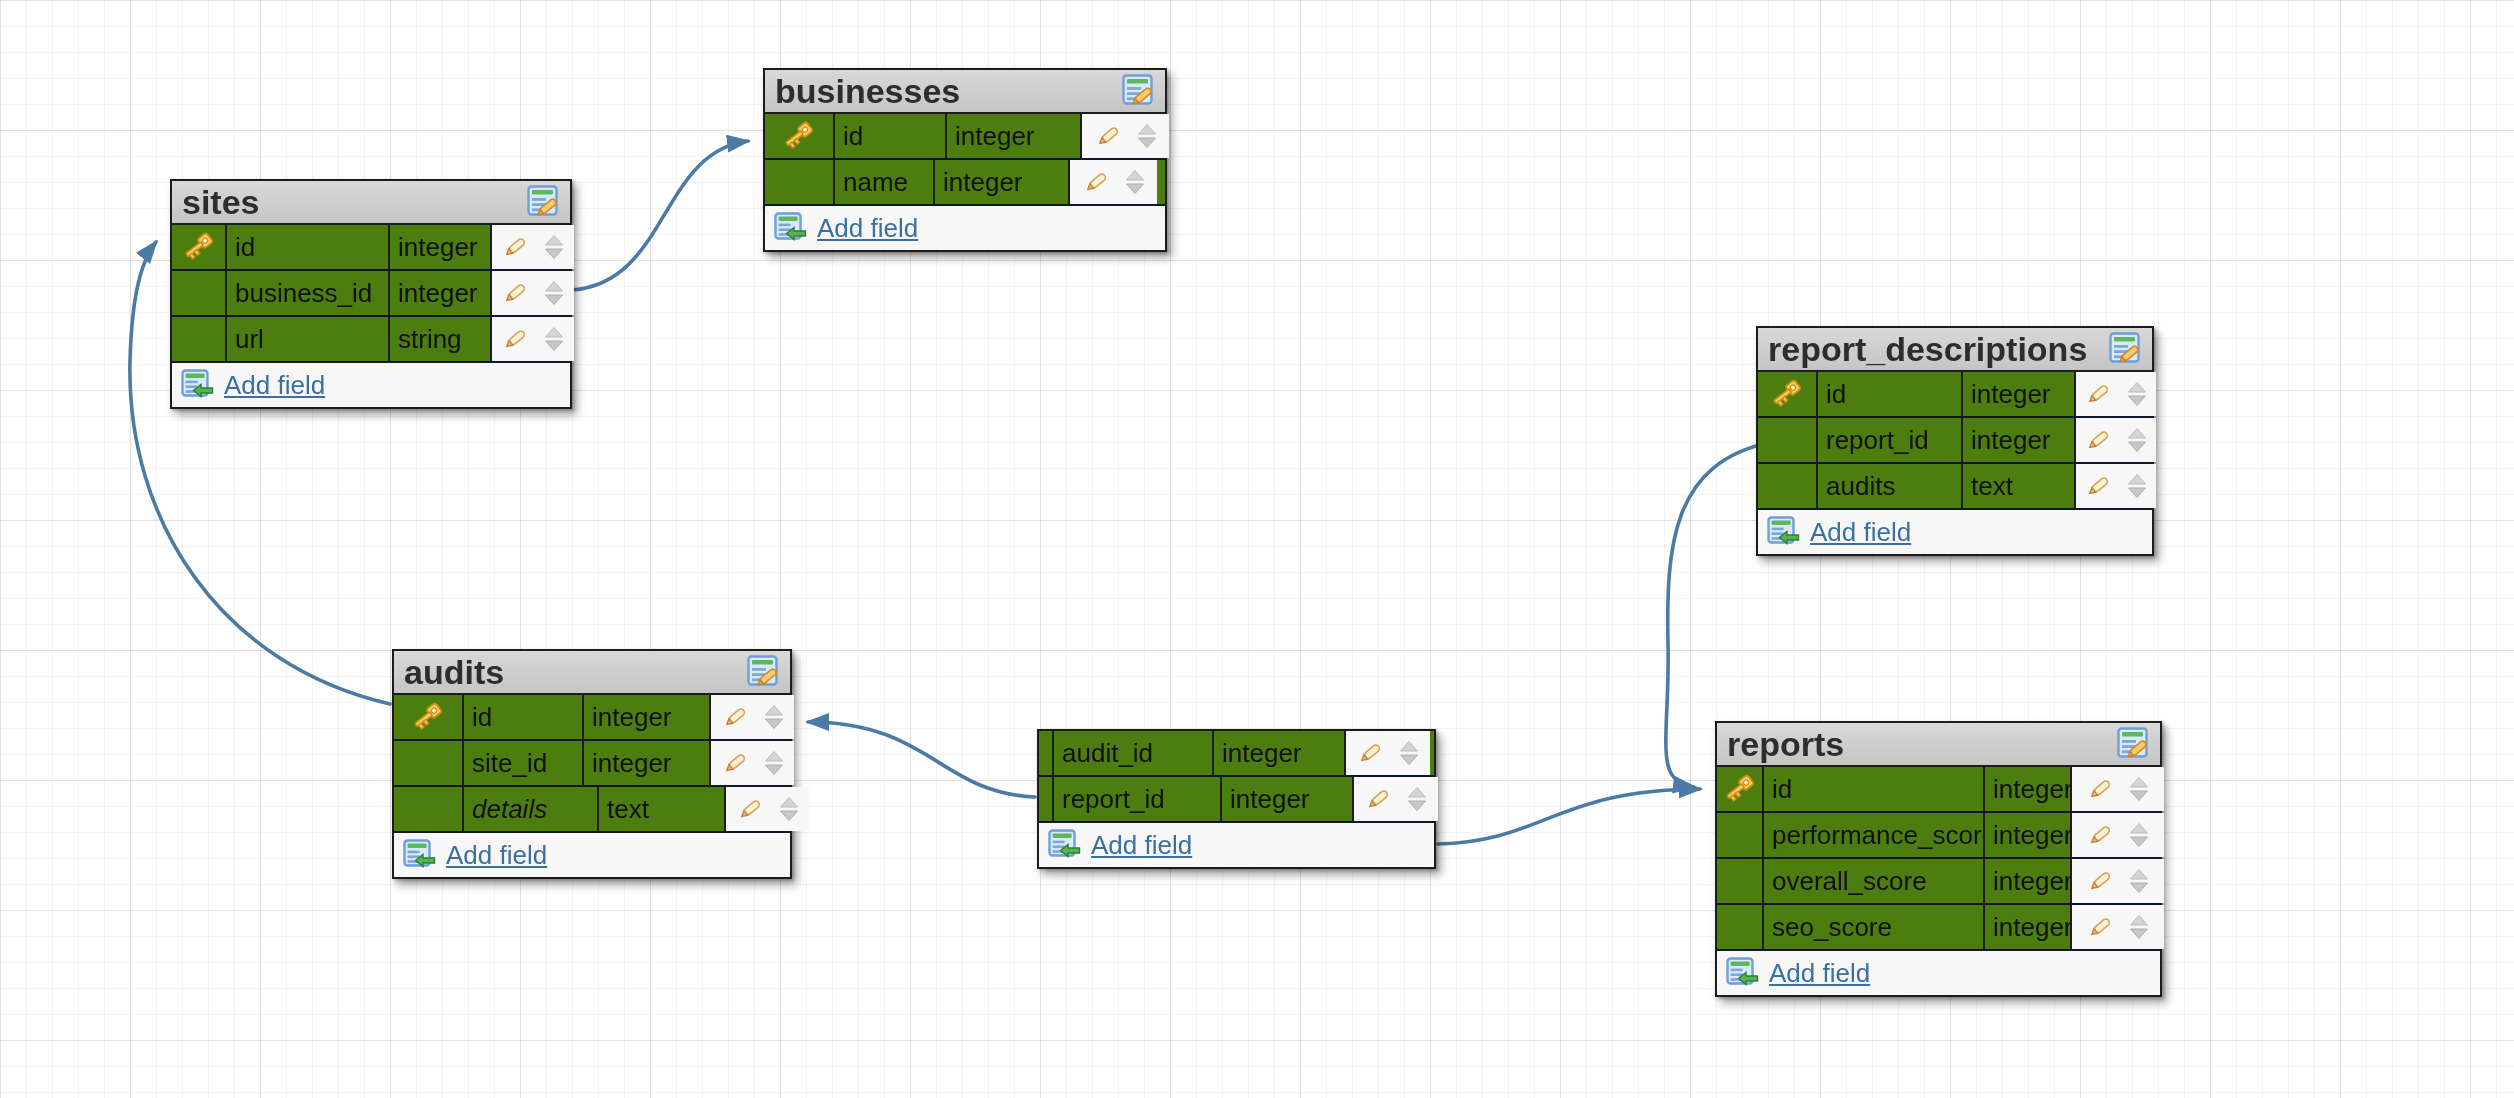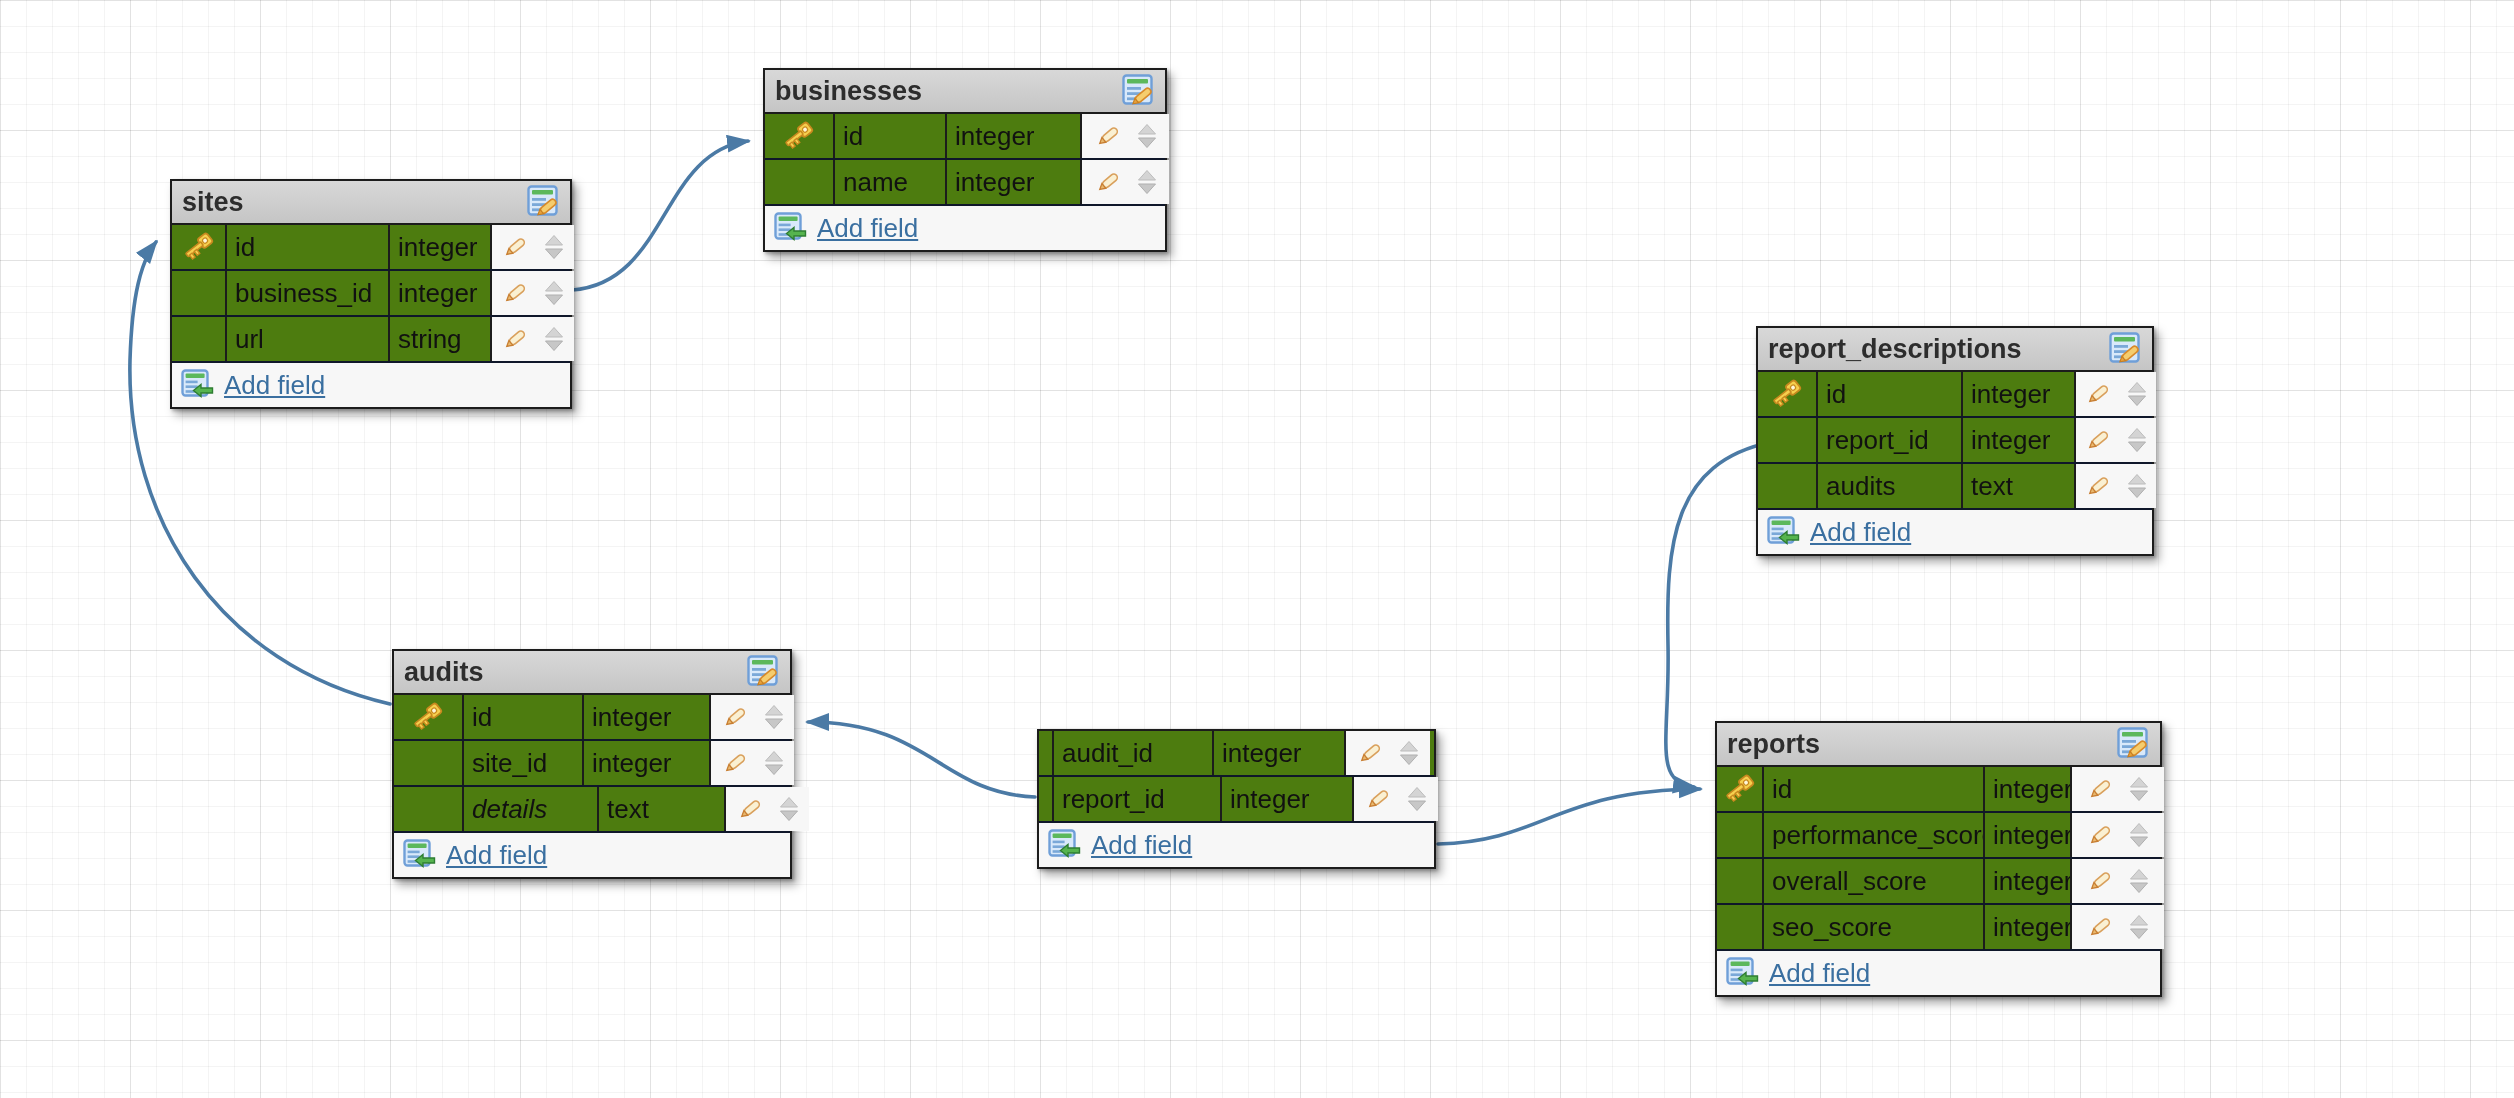--- a/index.html
+++ b/index.html
@@ -29,21 +29,21 @@
     box-sizing:border-box;
   }
   .table-header{
     display:flex;align-items:center;justify-content:space-between;
     height:42px;
     background:linear-gradient(#d8d8d8,#c5c5c5);
     border-bottom:2px solid #1c1c1c;
     padding:0 7px 0 10px;
   }
   .table-title{
-    font-size:27px;font-weight:bold;color:#2d2d2d;line-height:1;
+    font-size:34px;font-weight:bold;color:#2d2d2d;line-height:1;
     white-space:nowrap;
   }
   .field-row{display:flex;height:46px;box-sizing:border-box;border-bottom:2px solid #0f172a;background:#4d7c0f;}
   .cell{
     display:flex;align-items:center;
     border-right:2px solid #1c1c1c;
     box-sizing:border-box;
     overflow:hidden;
     flex:none;
   }
@@ -260,21 +260,21 @@
               <span class="icon">
                 <svg width="22" height="13" viewBox="0 0 22 13">
                   <path d="M2.5 2 H19.5 L11 11.5 Z" fill="#c7c7c7" stroke="#afafaf" stroke-width="1"></path>
                 </svg>
               </span>
             </span>
           </div>
         </div>
         <div class="field-row">
           <div class="cell key-cell" style="width: 70px;"></div>
-          <div class="cell name-cell" style="width: 112px;">name</div>
+          <div class="cell name-cell" style="width: 100px;">name</div>
           <div class="cell type-cell" style="width: 135px;">integer</div>
           <div class="cell actions-cell" style="width: 87px;">
             <span class="icon">
               <svg width="30" height="28" viewBox="0 0 30 28">
                 <g transform="rotate(-40 15 14)">
                   <rect x="8" y="10.2" width="17" height="7" rx="3.5" fill="#faf0d2" stroke="#d9a05c" stroke-width="1.6"></rect>
                   <path d="M8.6 10.6 L3.2 13.7 L8.6 16.8 Z" fill="#e9b96e" stroke="#c87f33" stroke-width="1.3"></path>
                 </g>
               </svg>
             </span>

